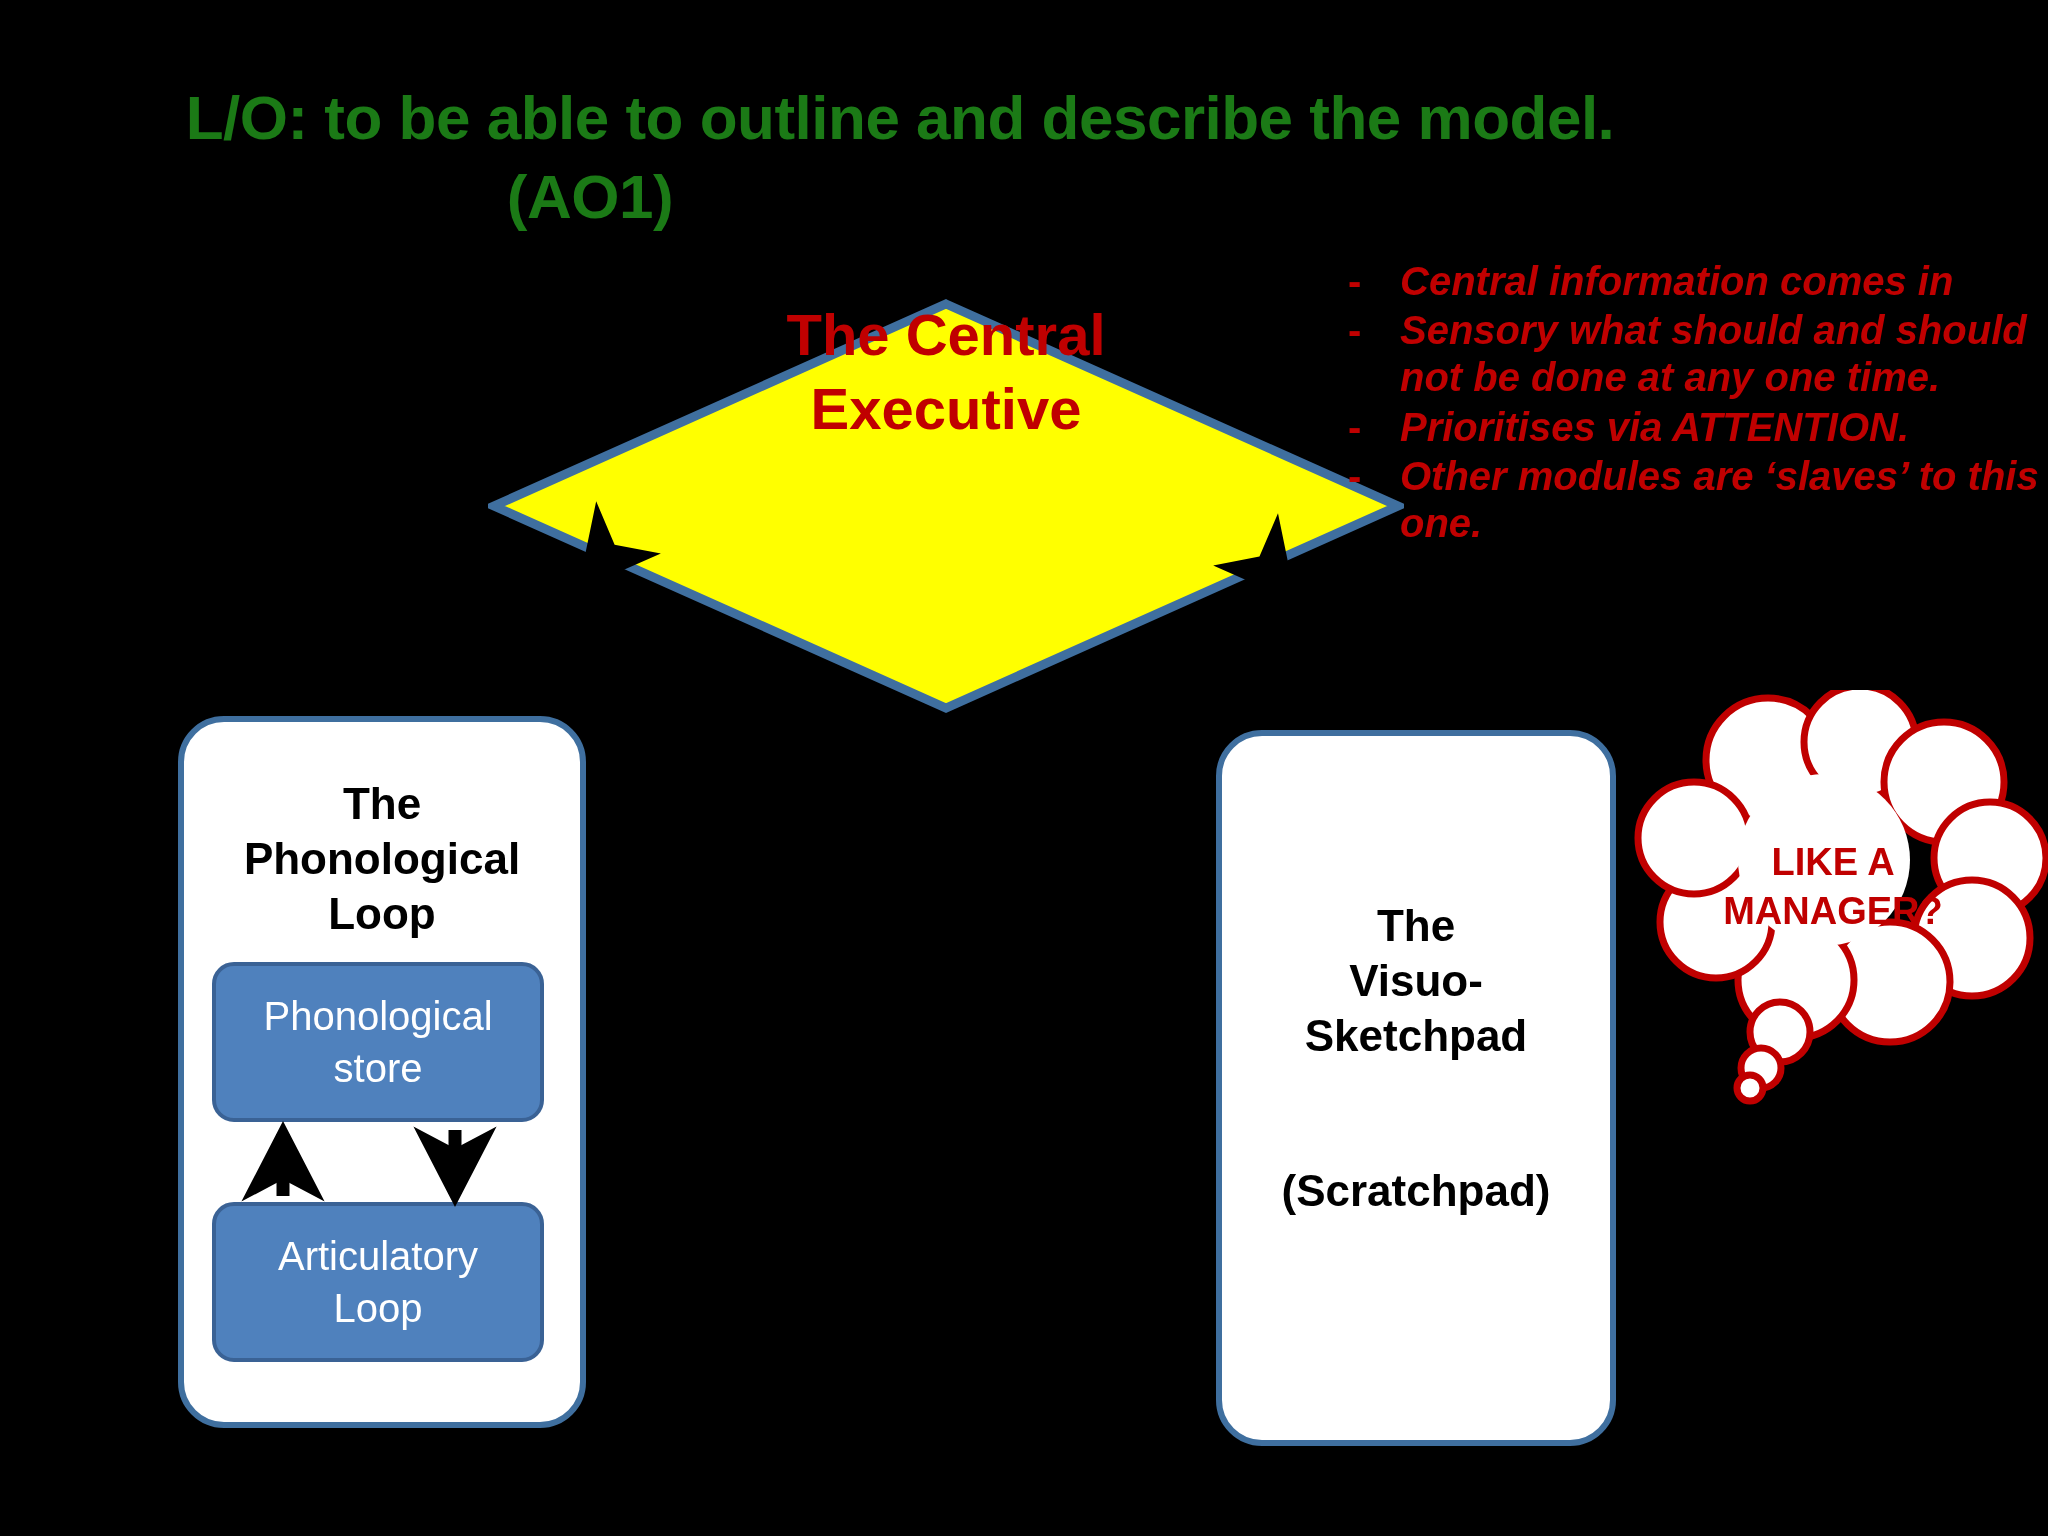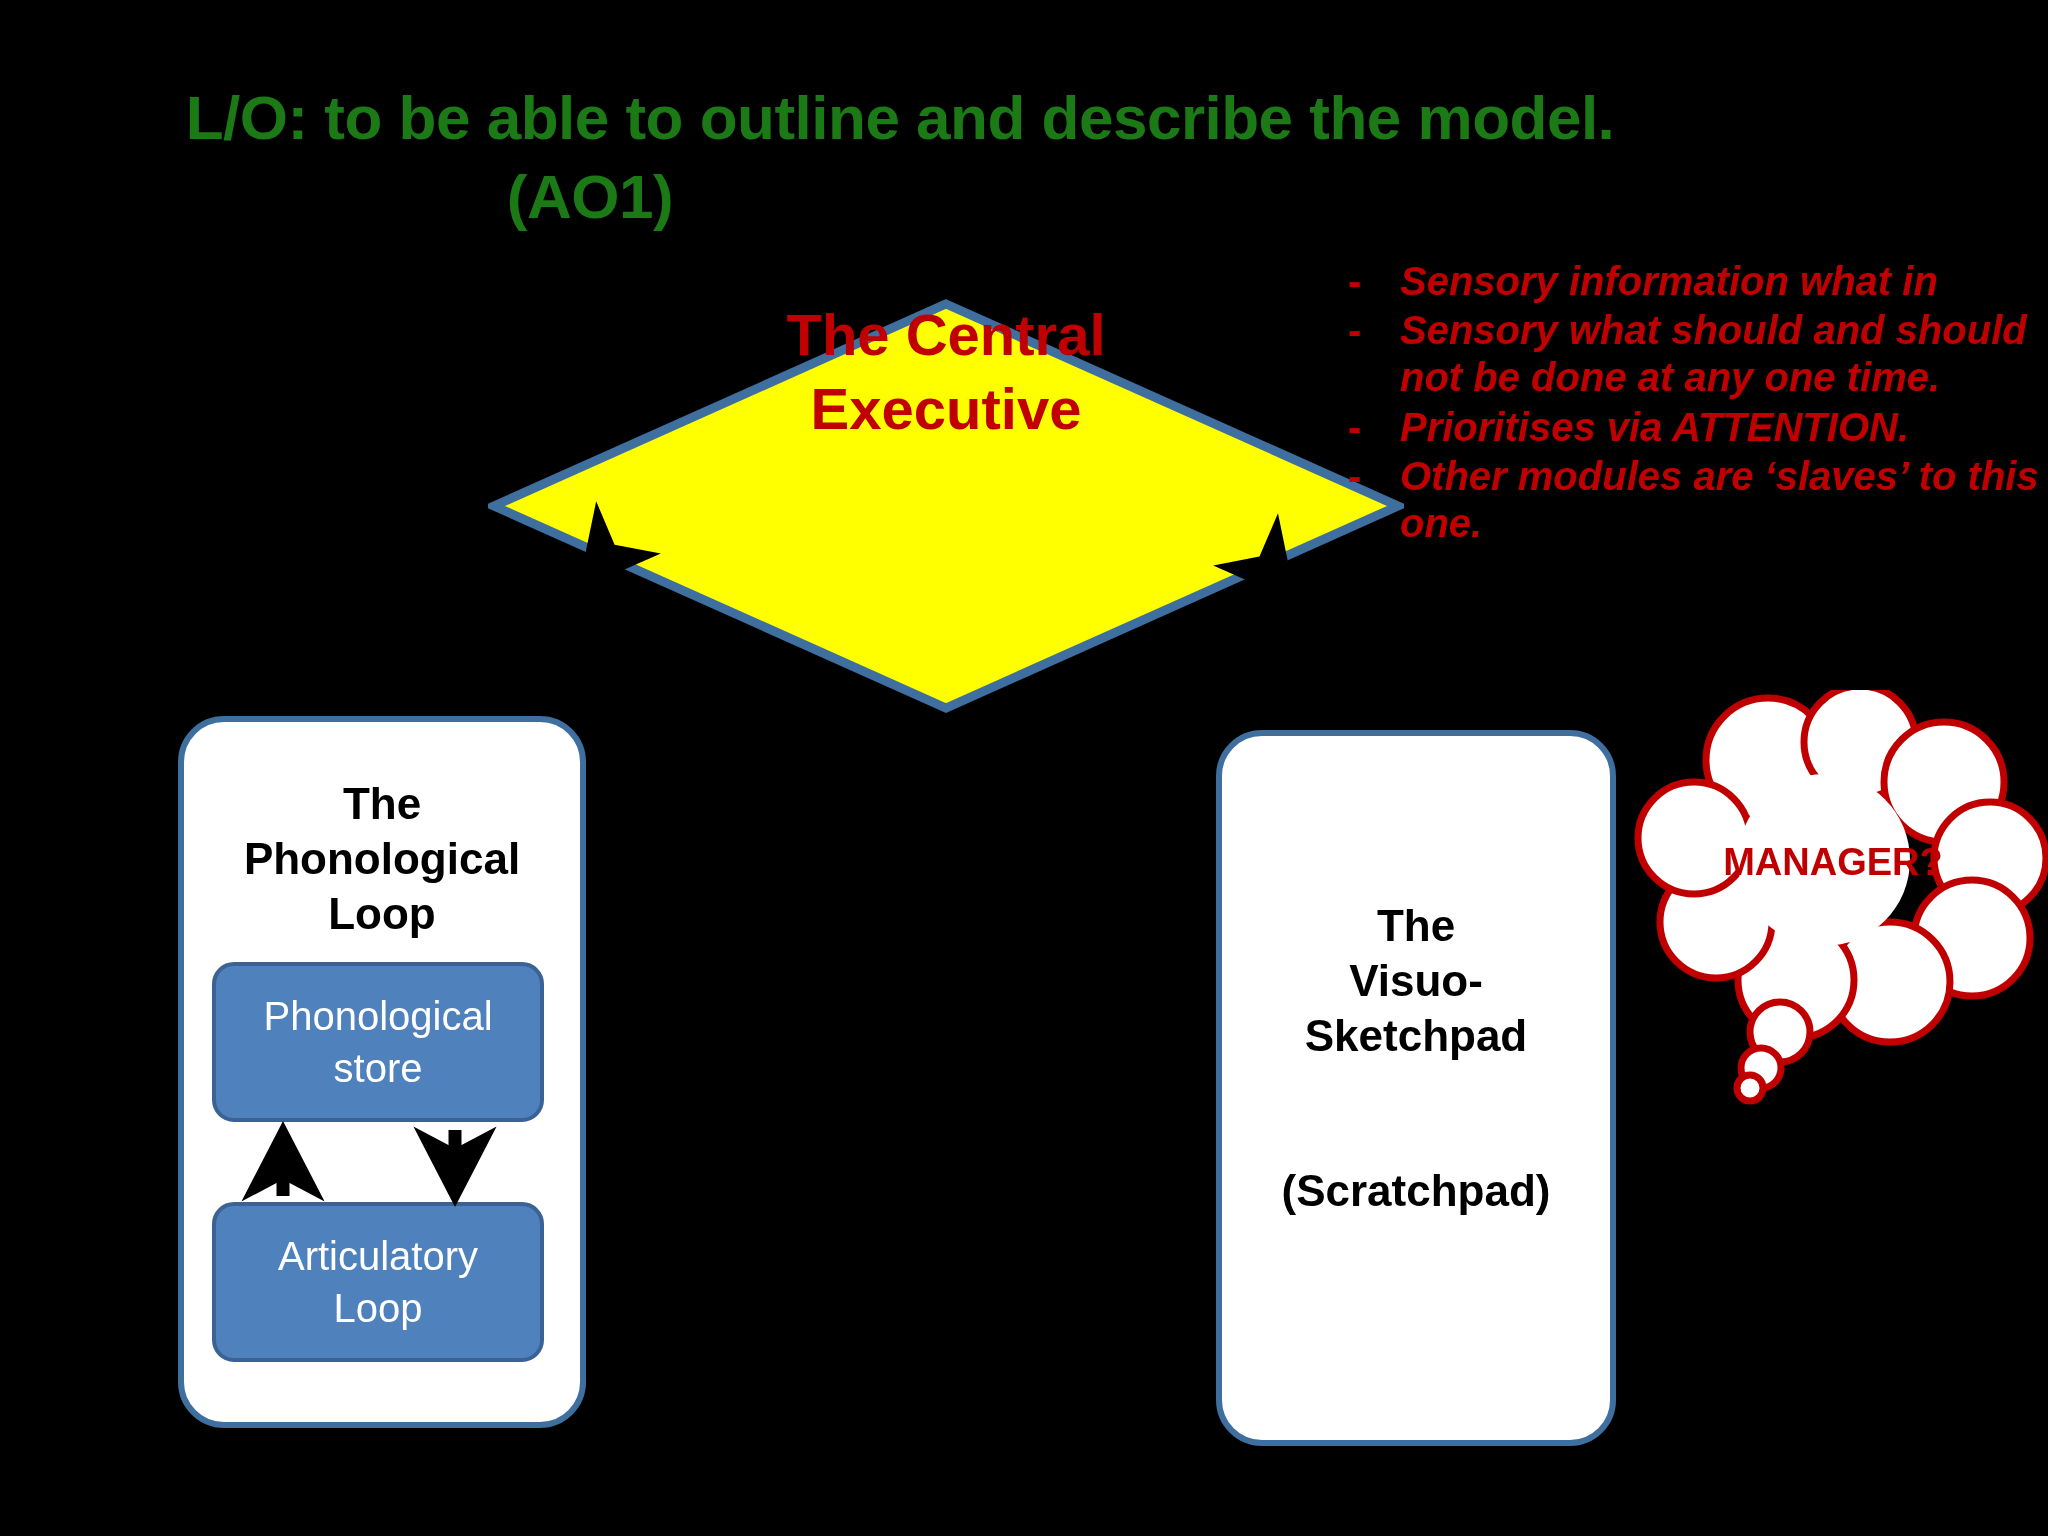--- a/index.html
+++ b/index.html
@@ -205,21 +205,21 @@
     </svg>
     <div id="diamond-label">
       <span>The Central</span>
       <span>Executive</span>
     </div>
   </div>
 
   <div id="bullets">
     <div class="bullet-row">
       <span class="bullet-dash">-</span>
-      <span class="bullet-text">Sensory information what in</span>
+      <span class="bullet-text">Central information comes in</span>
     </div>
     <div class="bullet-row">
       <span class="bullet-dash">-</span>
       <span class="bullet-text">Sensory what should and should not be done at any one time.</span>
     </div>
     <div class="bullet-row">
       <span class="bullet-dash">-</span>
       <span class="bullet-text">Prioritises via ATTENTION.</span>
     </div>
     <div class="bullet-row">
@@ -290,17 +290,18 @@
         <circle cx="168" cy="290" r="58"></circle>
         <circle cx="88" cy="232" r="56"></circle>
         <circle cx="66" cy="148" r="56"></circle>
         <circle cx="196" cy="170" r="86" fill="#ffffff" stroke="none"></circle>
         <circle cx="152" cy="342" r="30"></circle>
         <circle cx="133" cy="378" r="20"></circle>
         <circle cx="122" cy="398" r="13"></circle>
       </g>
     </svg>
     <div id="cloud-text">
+      <div>LIKE A</div>
       <div>MANAGER?</div>
     </div>
   </div>
 
 </div>
 
 </body></html>

